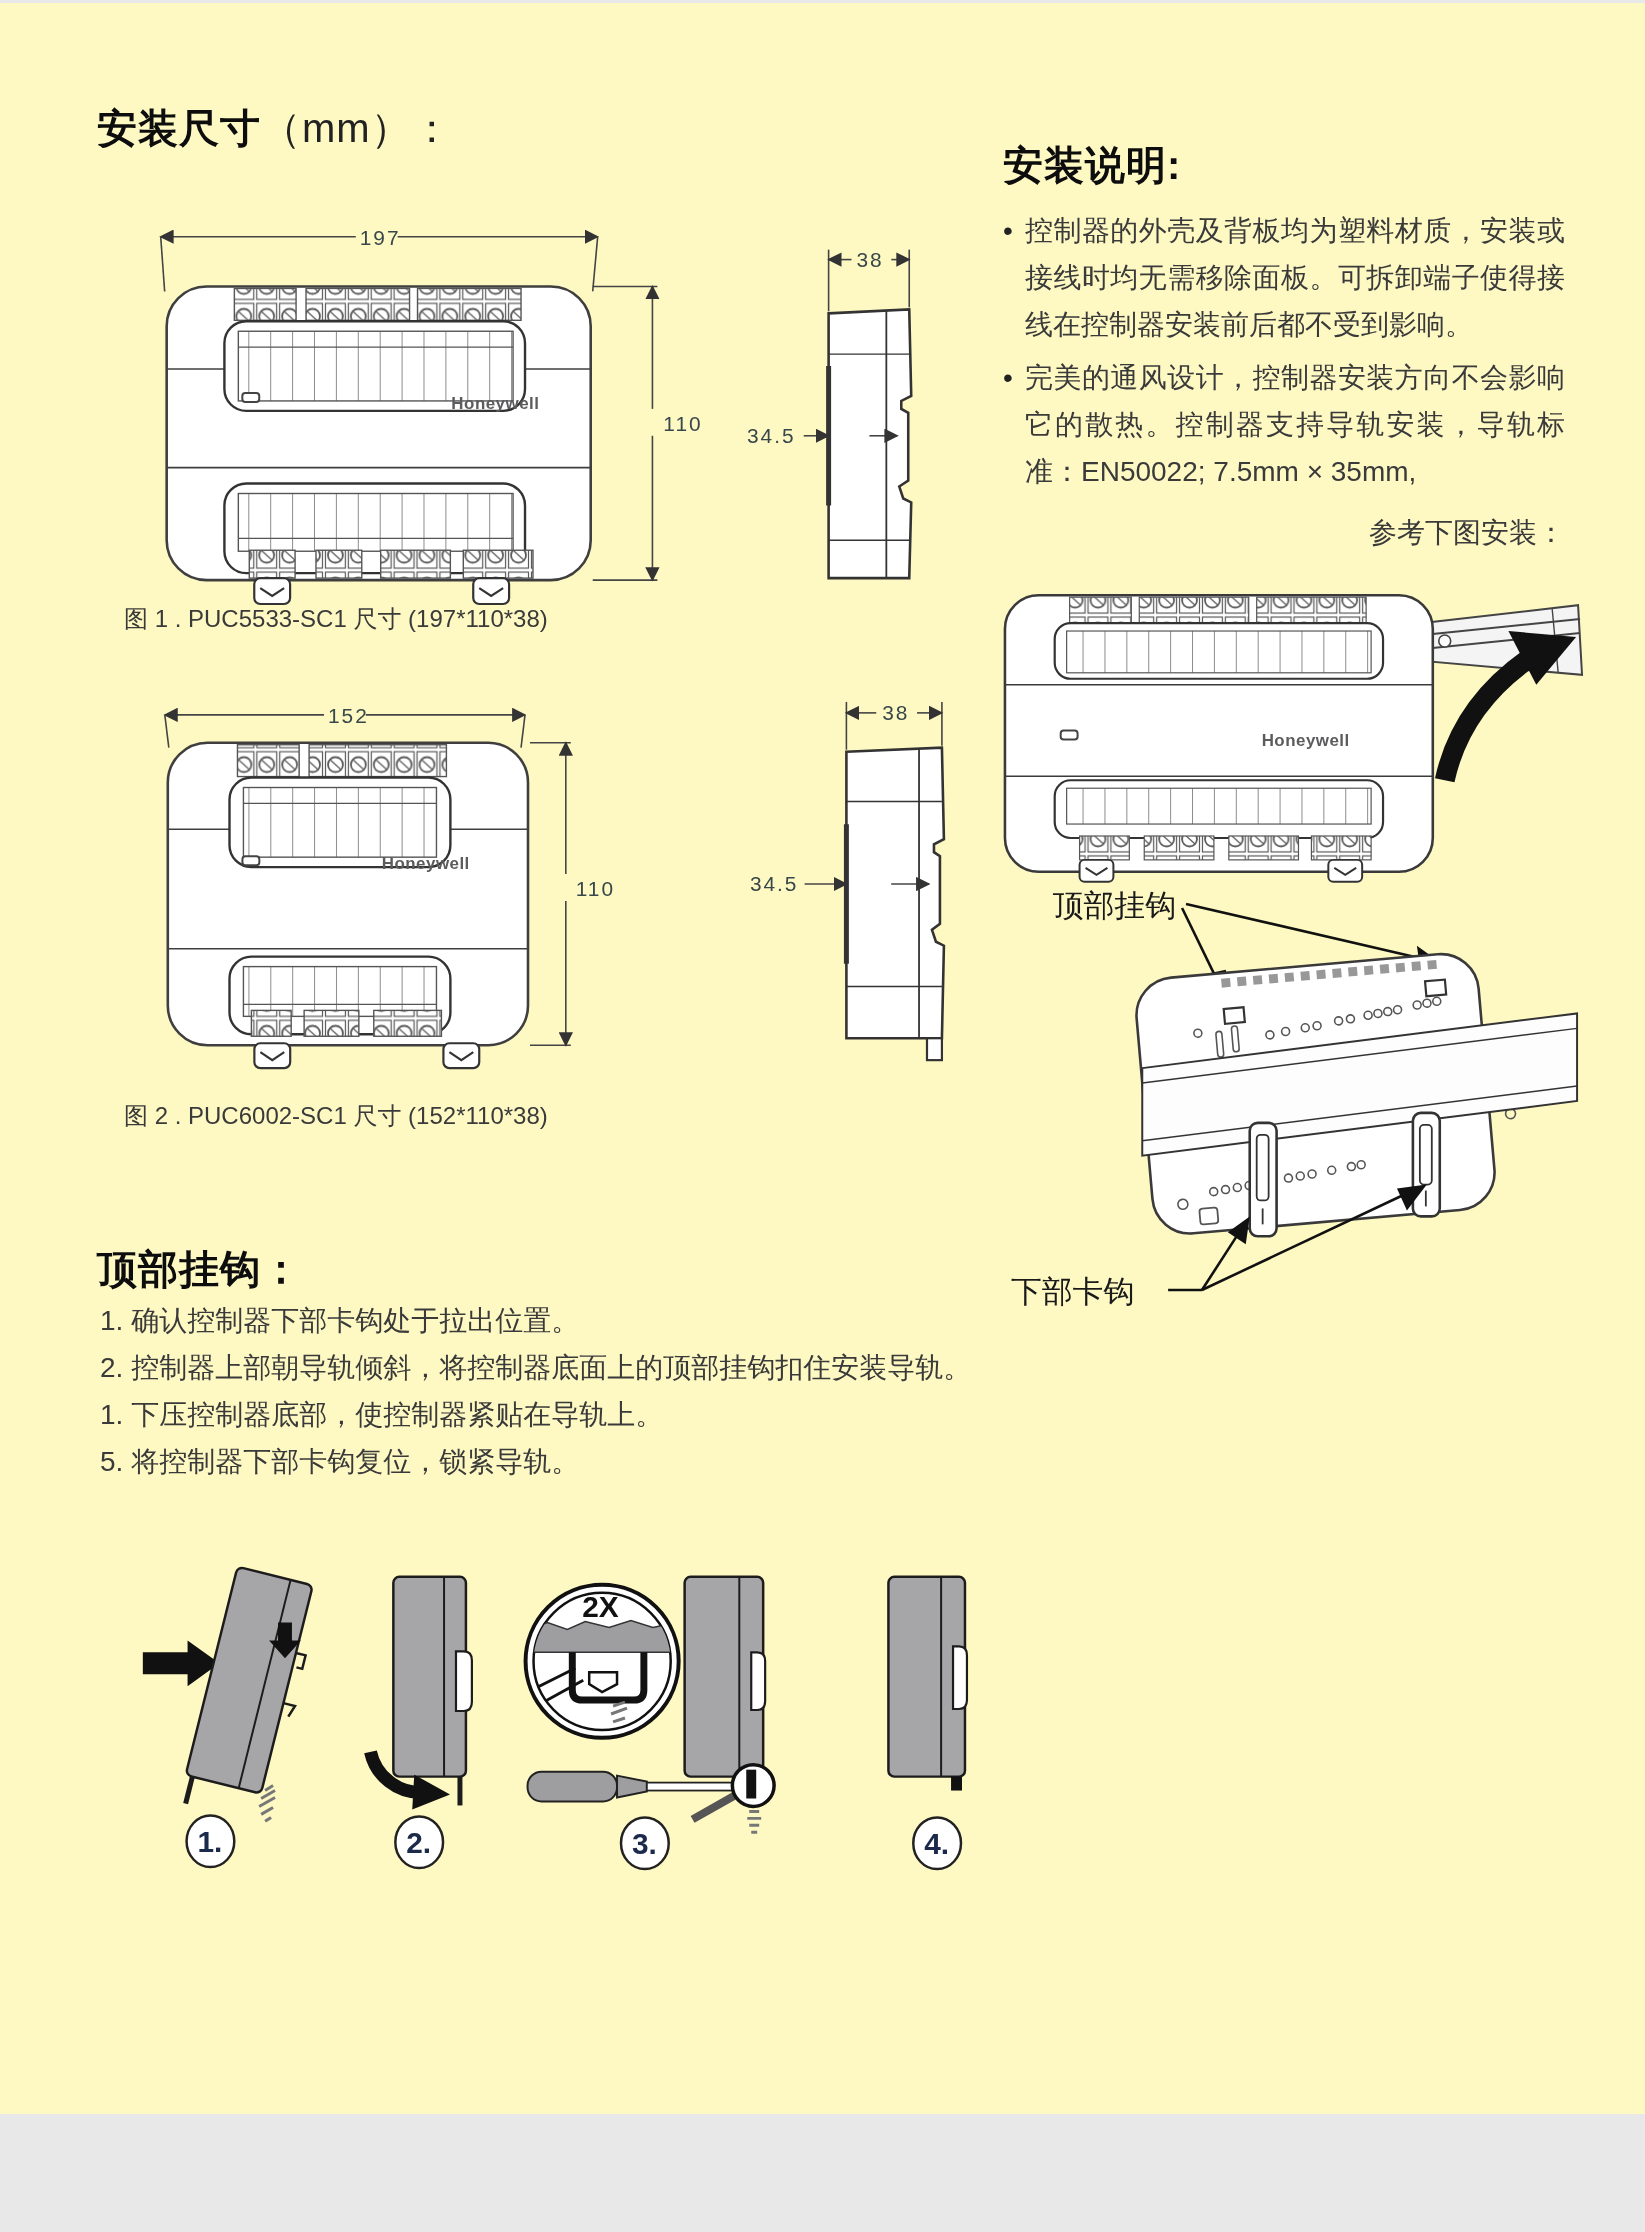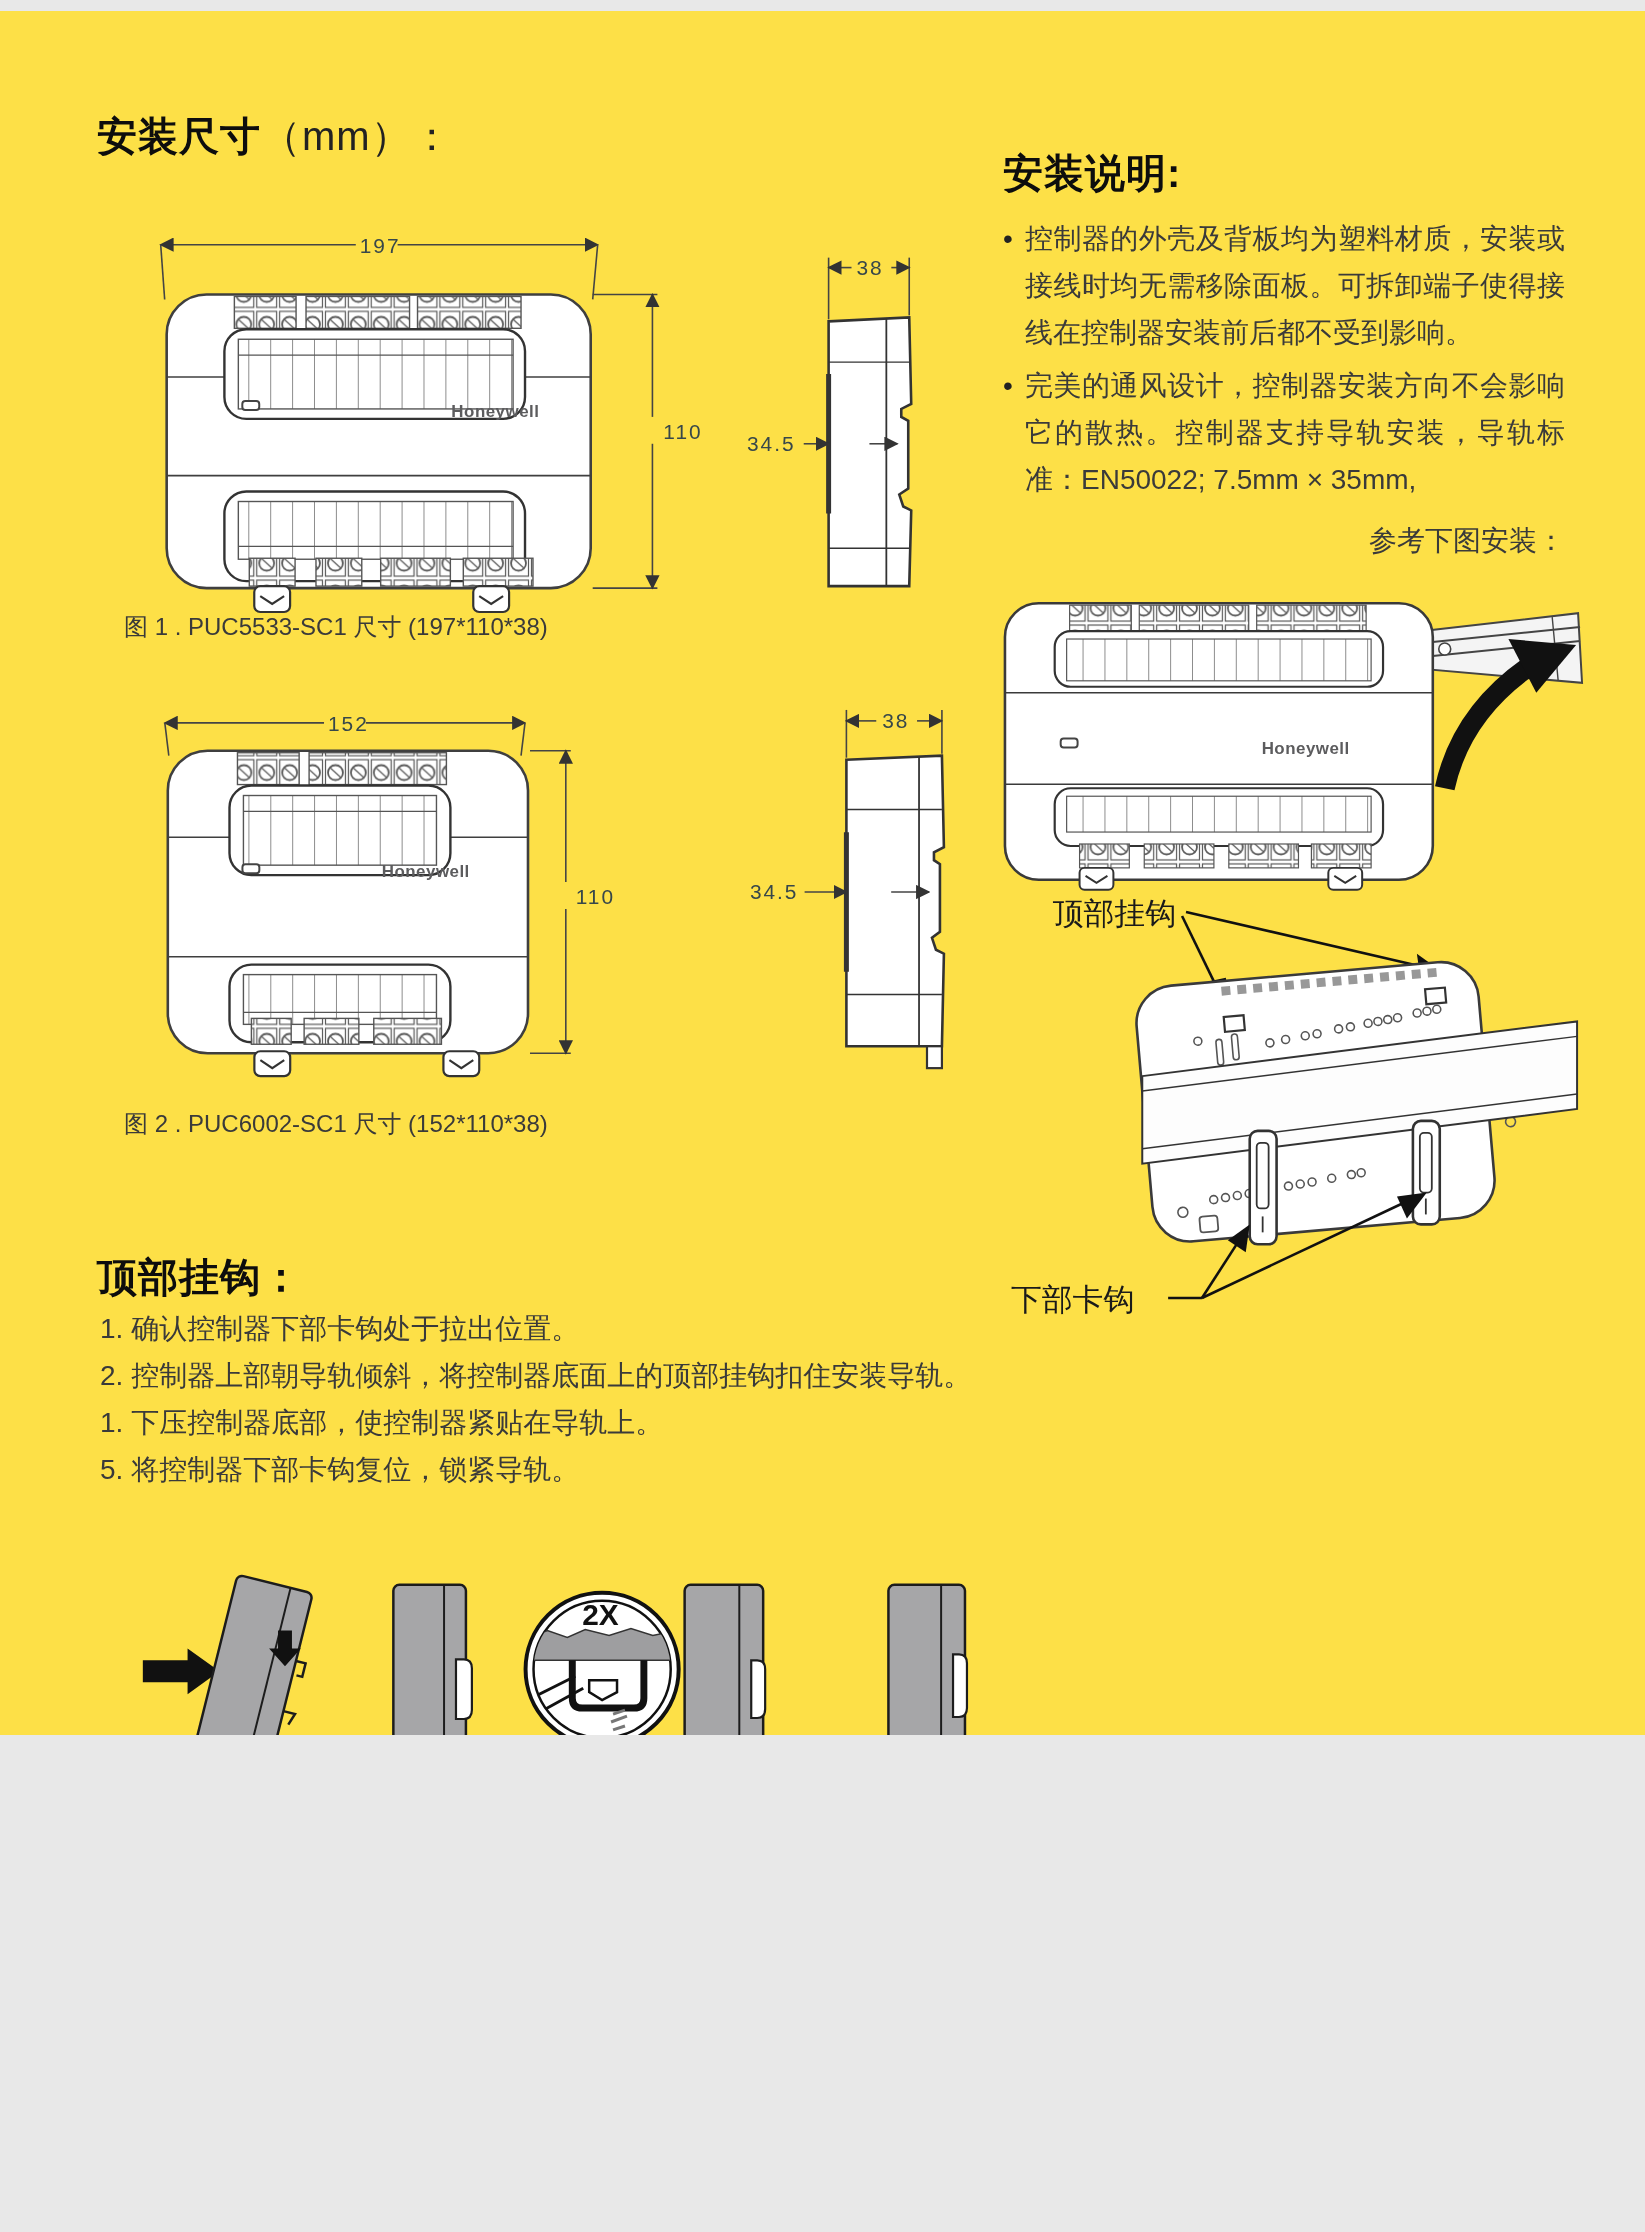--- a/index.html
+++ b/index.html
@@ -1,19 +1,19 @@
 <!DOCTYPE html>
 <html><head>
 <meta charset="utf-8">
 <style>
   html,body{margin:0;padding:0;background:#e8e8e8;}
   .page{
-    position:relative;width:1646px;height:1724px;background:#fde047;
+    position:relative;width:1646px;height:2111px;background:#fef9c3;
     font-family:"Liberation Sans","DejaVu Sans",sans-serif;color:#222;
-    margin:11px auto;overflow:hidden;
+    margin:3px auto;overflow:hidden;
   }
   .abs{position:absolute;}
   .h1{font-size:40px;font-weight:700;color:#0d0d0d;letter-spacing:1px;}
   .h1 .suffix{font-weight:400;color:#222;}
   .caption{font-size:24px;color:#3a3a3a;}
   .body-text{font-size:28px;line-height:47px;color:#3a3a3a;}
   .notes{width:562px;}
   .bullet-row{display:flex;align-items:flex-start;}
   .bullet-dot{width:22px;flex:0 0 22px;font-size:28px;line-height:47px;color:#222;}
   .bullet-row p{margin:0;text-align:justify;}

